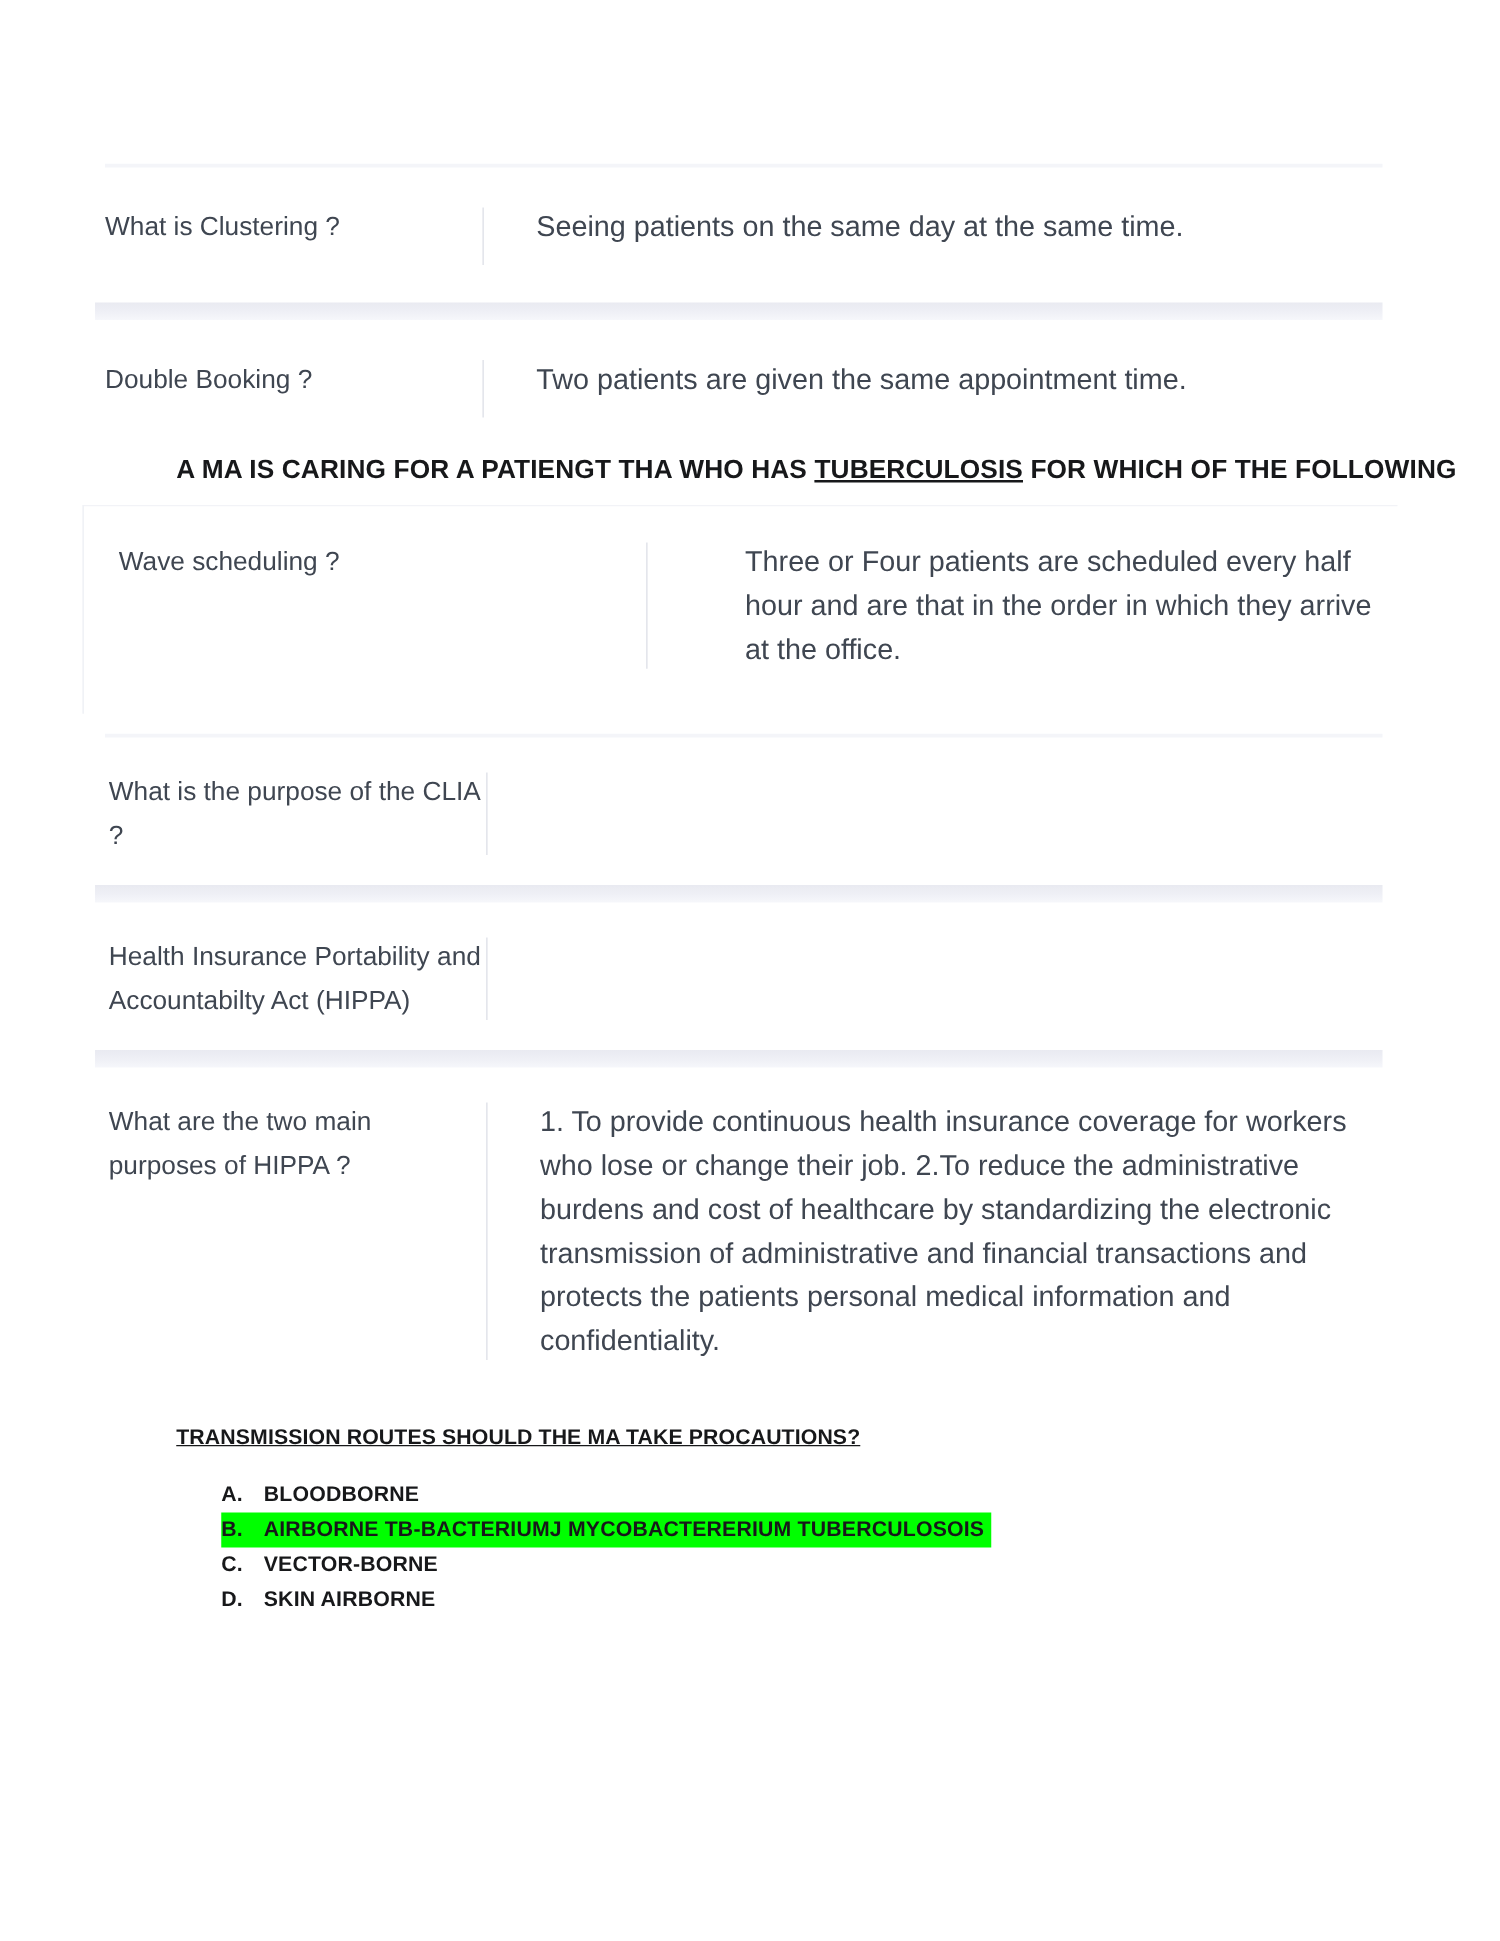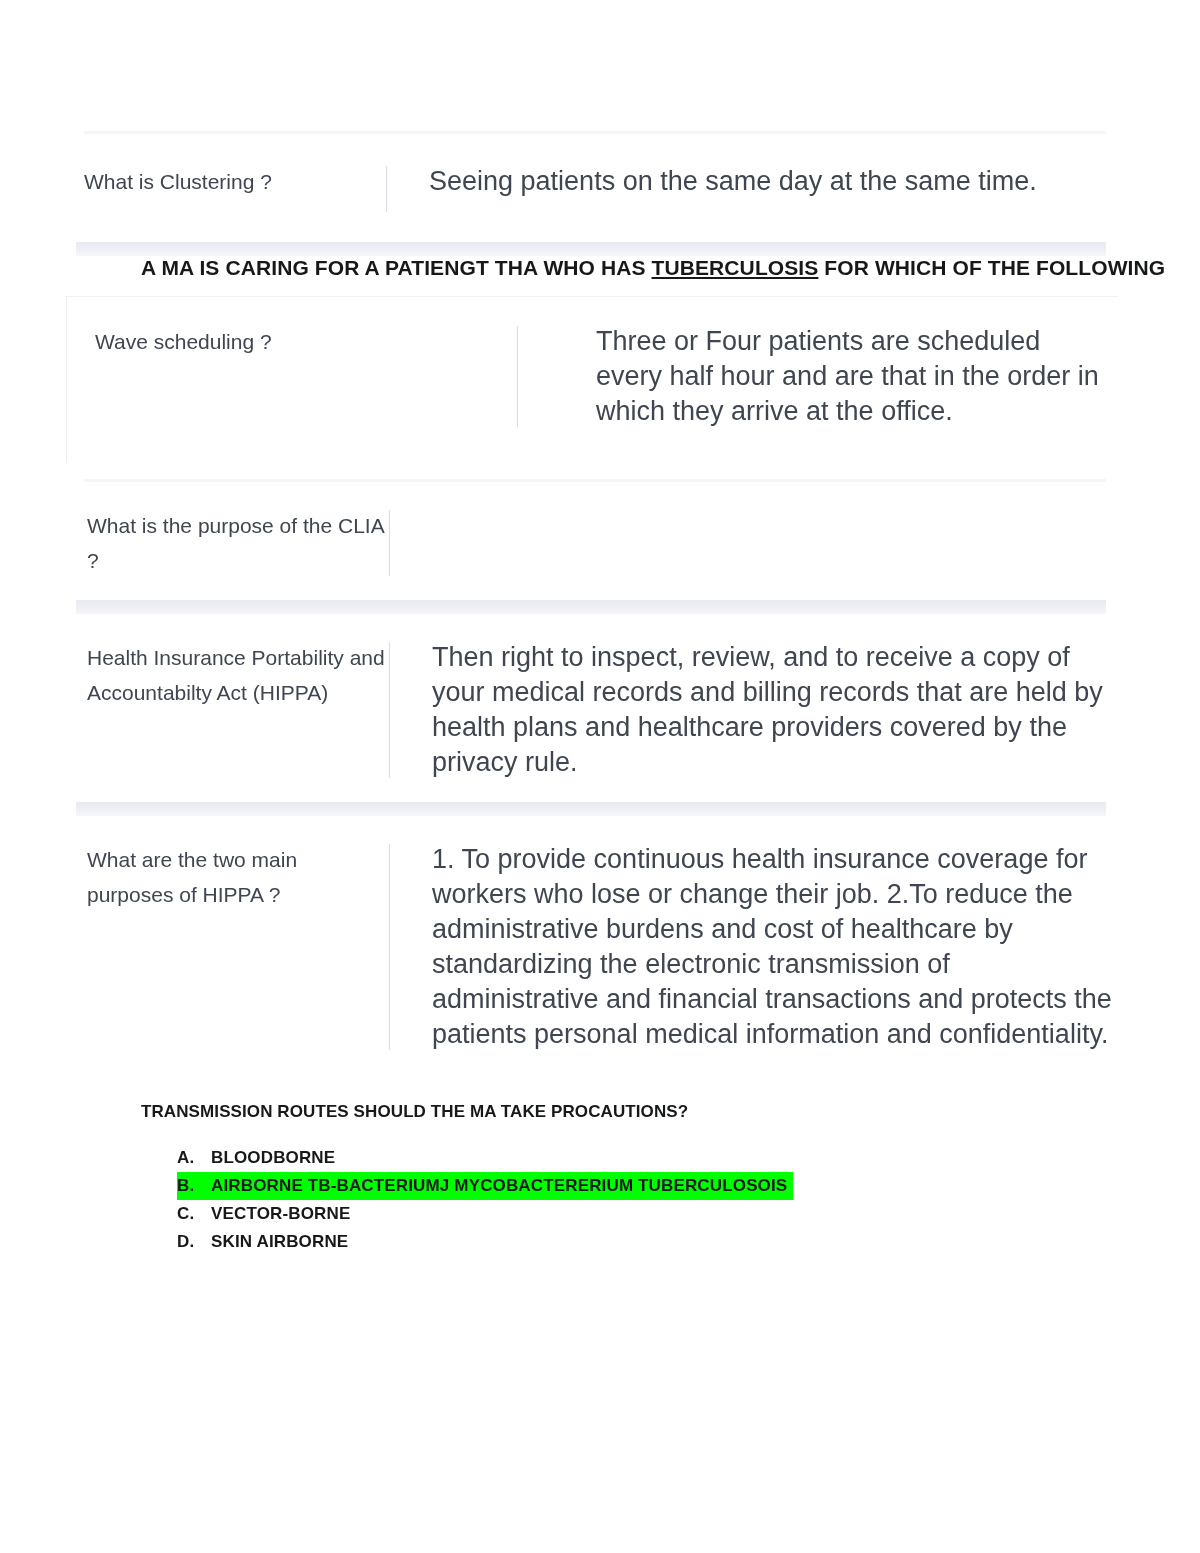--- a/index.html
+++ b/index.html
@@ -56,21 +56,21 @@
     width: 1px;
     align-self: stretch;
     background: #dcdee6;
     margin: 2px 0 2px 0;
   }
   .qa-a {
     flex: 1;
     padding-left: 42px;
     padding-right: 80px;
     box-sizing: border-box;
-    font-size: 27px;
+    font-size: 23px;
     line-height: 35px;
     color: #3f4651;
   }
 
   
   .qa-row.compact { padding: 30px 0 28px 0; }
   .qa-row.compact .qa-div { min-height: 46px; }
 
   
   .card-row {
@@ -97,20 +97,21 @@
   .typed-line u { text-decoration: underline; }
 
   
   .mc-block { padding-left: 141px; }
   .mc-stem {
     font-weight: bold;
     font-size: 17px;
     color: #17181a;
     letter-spacing: 0.1px;
     margin-bottom: 22px;
+    text-decoration: underline;
   }
   .mc-list { padding-left: 36px; }
   .mc-item {
     font-weight: bold;
     font-size: 17px;
     color: #17181a;
     letter-spacing: 0.15px;
     line-height: 28px;
     display: flex;
     align-items: baseline;
@@ -136,20 +137,25 @@
   <div class="sep-thin"></div>
 
   <div class="qa-row compact">
     <div class="qa-q">What is Clustering ?</div>
     <div class="qa-div"></div>
     <div class="qa-a">Seeing patients on the same day at the same time.</div>
   </div>
 
   <div class="sep-band"></div>
 
+  <div class="qa-row compact">
+    <div class="qa-q">Double Booking ?</div>
+    <div class="qa-div"></div>
+    <div class="qa-a">Two patients are given the same appointment time.</div>
+  </div>
 
   <div class="typed-line"><span>A MA IS CARING FOR A PATIENGT THA WHO HAS </span><u>TUBERCULOSIS</u><span> FOR WHICH OF THE FOLLOWING</span></div>
 
   <div class="spacer-16"></div>
 
   <div class="card-row">
     <div class="qa-row">
       <div class="qa-q">Wave scheduling ?</div>
       <div class="qa-div"></div>
       <div class="qa-a">Three or Four patients are scheduled every half hour and are that in the order in which they arrive at the office.</div>
@@ -163,21 +169,20 @@
   <div class="qa-row">
     <div class="qa-q">What is the purpose of the CLIA ?</div>
     <div class="qa-div"></div>
   </div>
 
   <div class="sep-band"></div>
 
   <div class="qa-row">
     <div class="qa-q">Health Insurance Portability and Accountabilty Act (HIPPA)</div>
     <div class="qa-div"></div>
-    <div class="qa-a">Then right to inspect, review, and to receive a copy of your medical records and billing records that are held by health plans and healthcare providers covered by the privacy rule.</div>
   </div>
 
   <div class="sep-band"></div>
 
   <div class="qa-row">
     <div class="qa-q">What are the two main purposes of HIPPA ?</div>
     <div class="qa-div"></div>
     <div class="qa-a">1. To provide continuous health insurance coverage for workers who lose or change their job. 2.To reduce the administrative burdens and cost of healthcare by standardizing the electronic transmission of administrative and financial transactions and protects the patients personal medical information and confidentiality.</div>
   </div>
 

